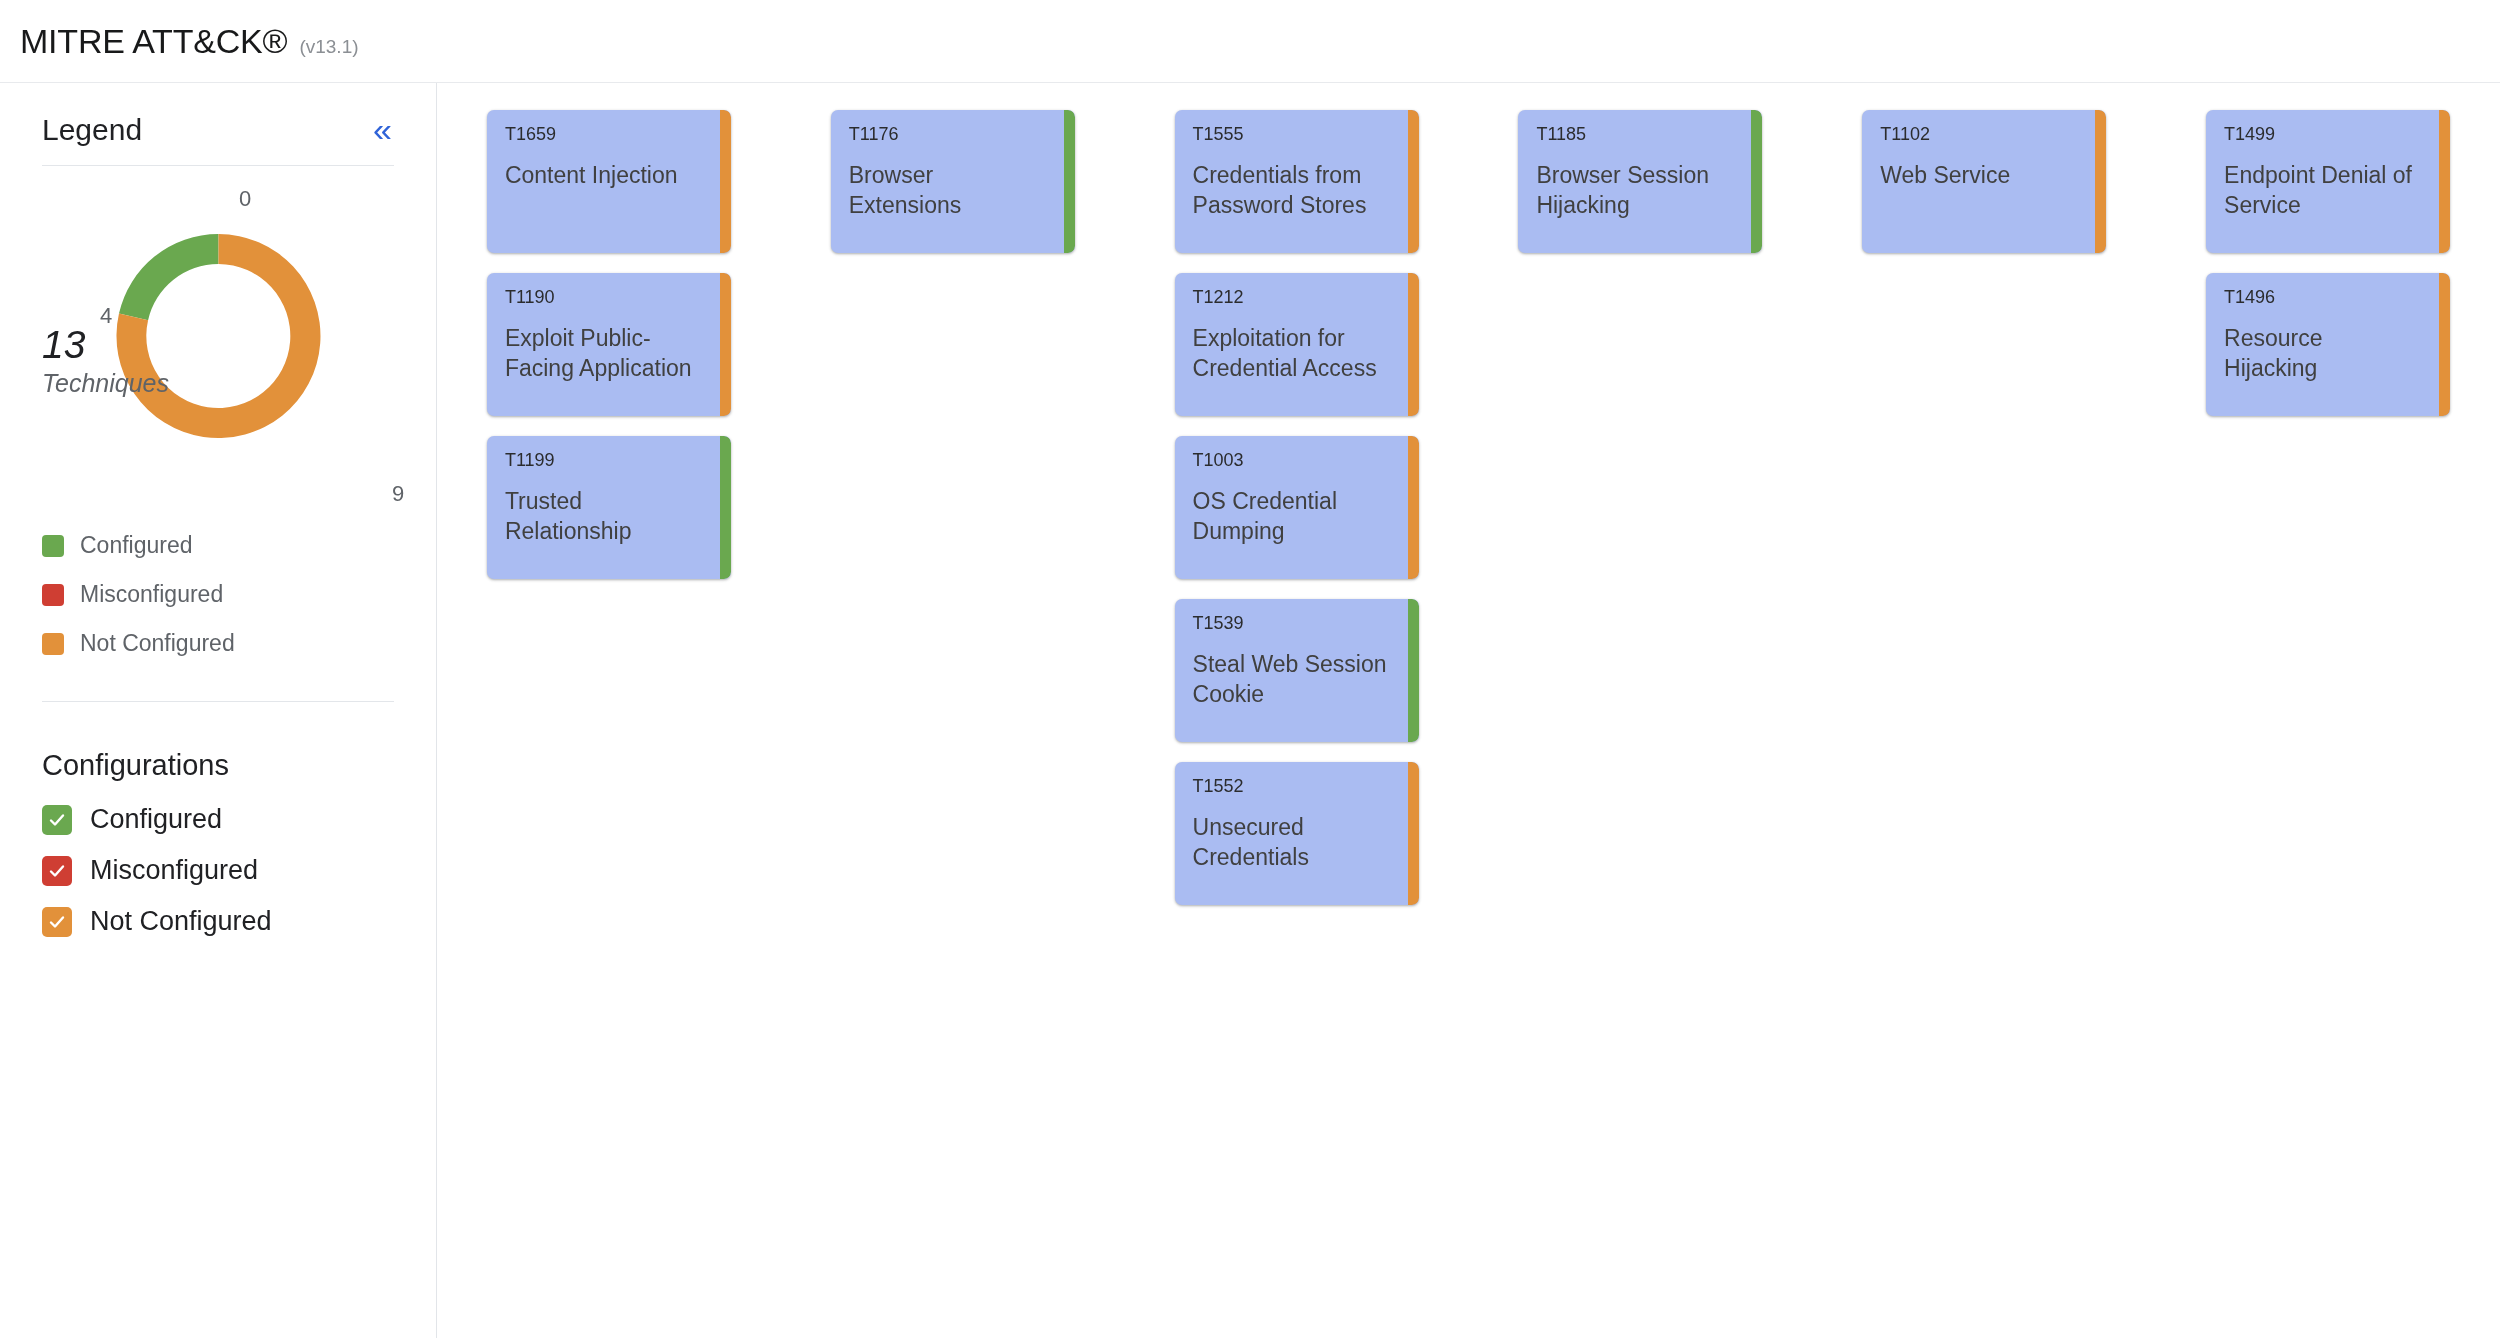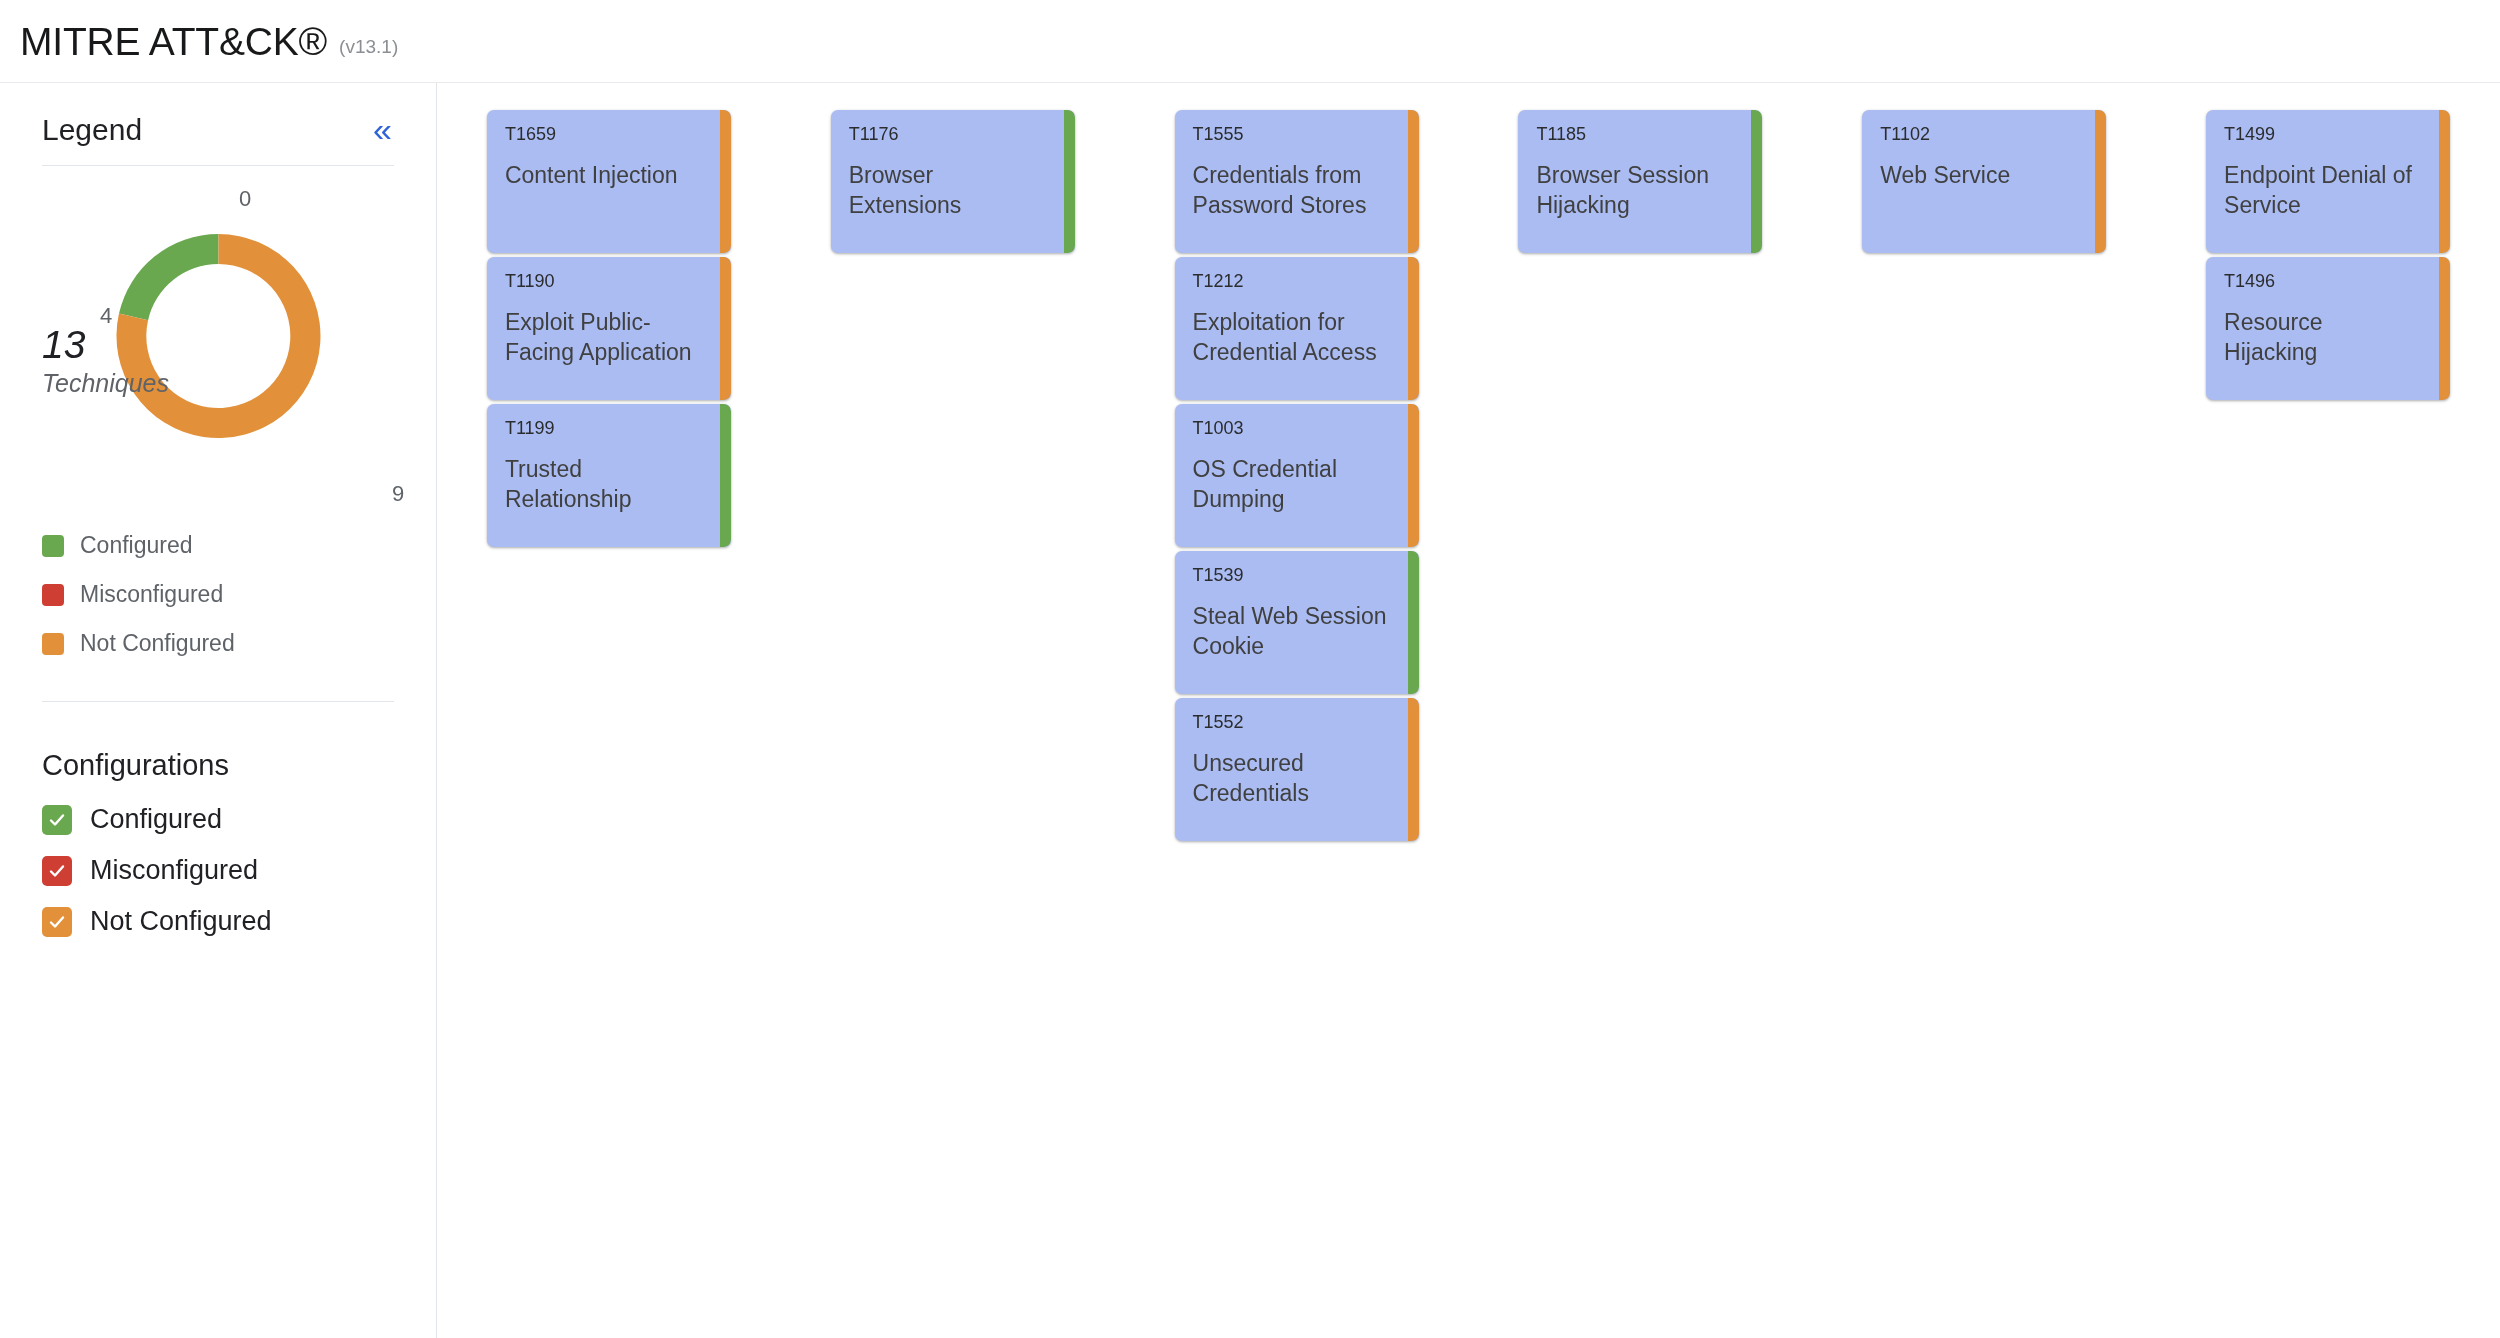--- a/index.html
+++ b/index.html
@@ -23,21 +23,21 @@
   .topbar {
     height: 83px;
     flex: 0 0 83px;
     display: flex;
     align-items: center;
     padding-left: 20px;
     background: #ffffff;
     border-bottom: 1px solid #e8eaed;
   }
   .app-title {
-    font-size: 39px;
+    font-size: 34px;
     font-weight: 400;
     color: #18191a;
     letter-spacing: -0.2px;
     line-height: 1;
   }
   .app-version {
     font-size: 19px;
     color: #8b8f94;
     margin-left: 12px;
     position: relative;
@@ -212,21 +212,21 @@
     min-height: 0;
     padding-top: 27px;
     overflow: hidden;
   }
   .col-body {
     flex: 1 1 0;
     min-width: 0;
     display: flex;
     flex-direction: column;
     align-items: center;
-    gap: 4px;
+    gap: 20px;
   }
 
   
   .tech-card {
     position: relative;
     width: 244px;
     height: 143px;
     background: #aabcf2;
     border-radius: 7px;
     box-shadow: 0 1px 3px rgba(60,64,67,0.30), 0 1px 2px rgba(60,64,67,0.15);

